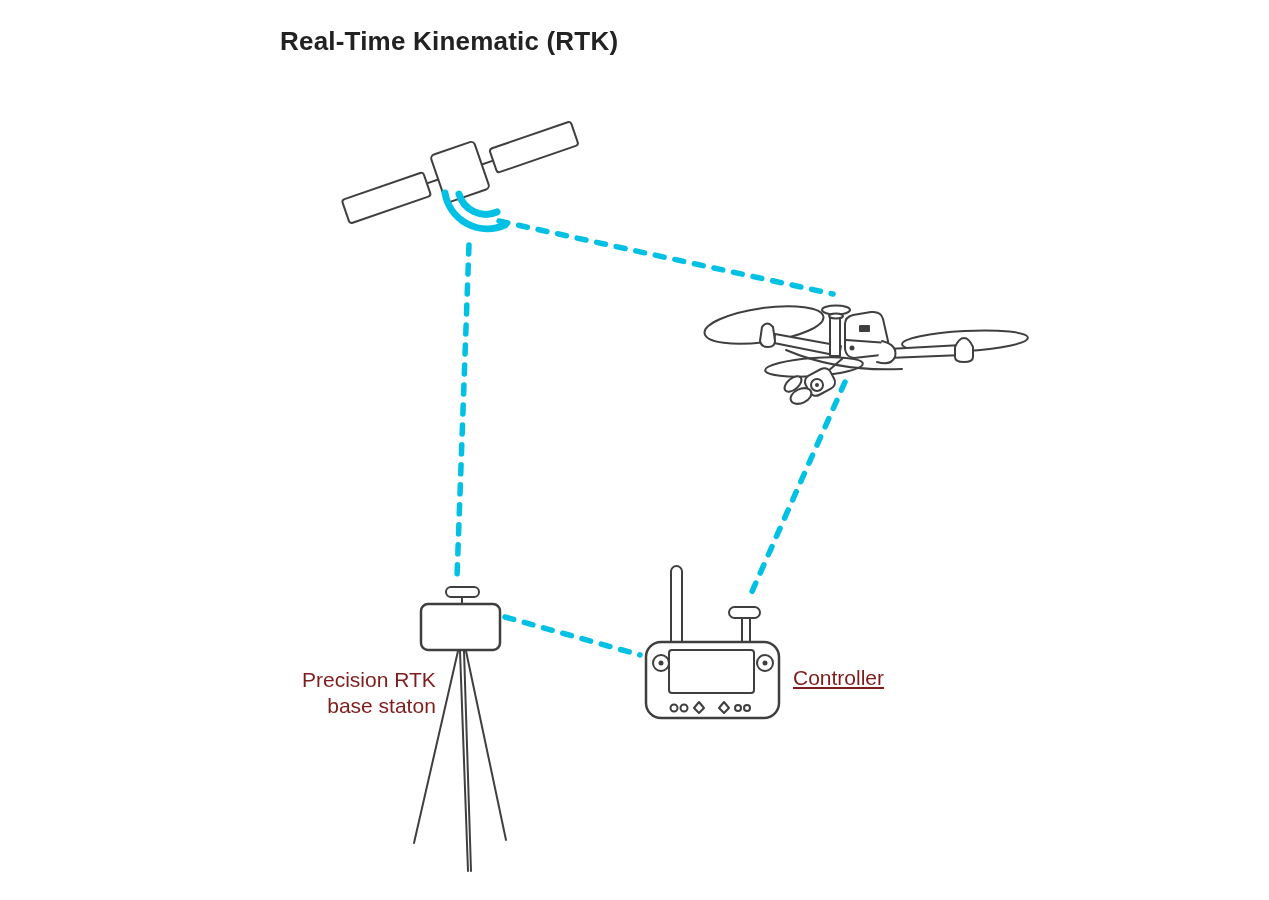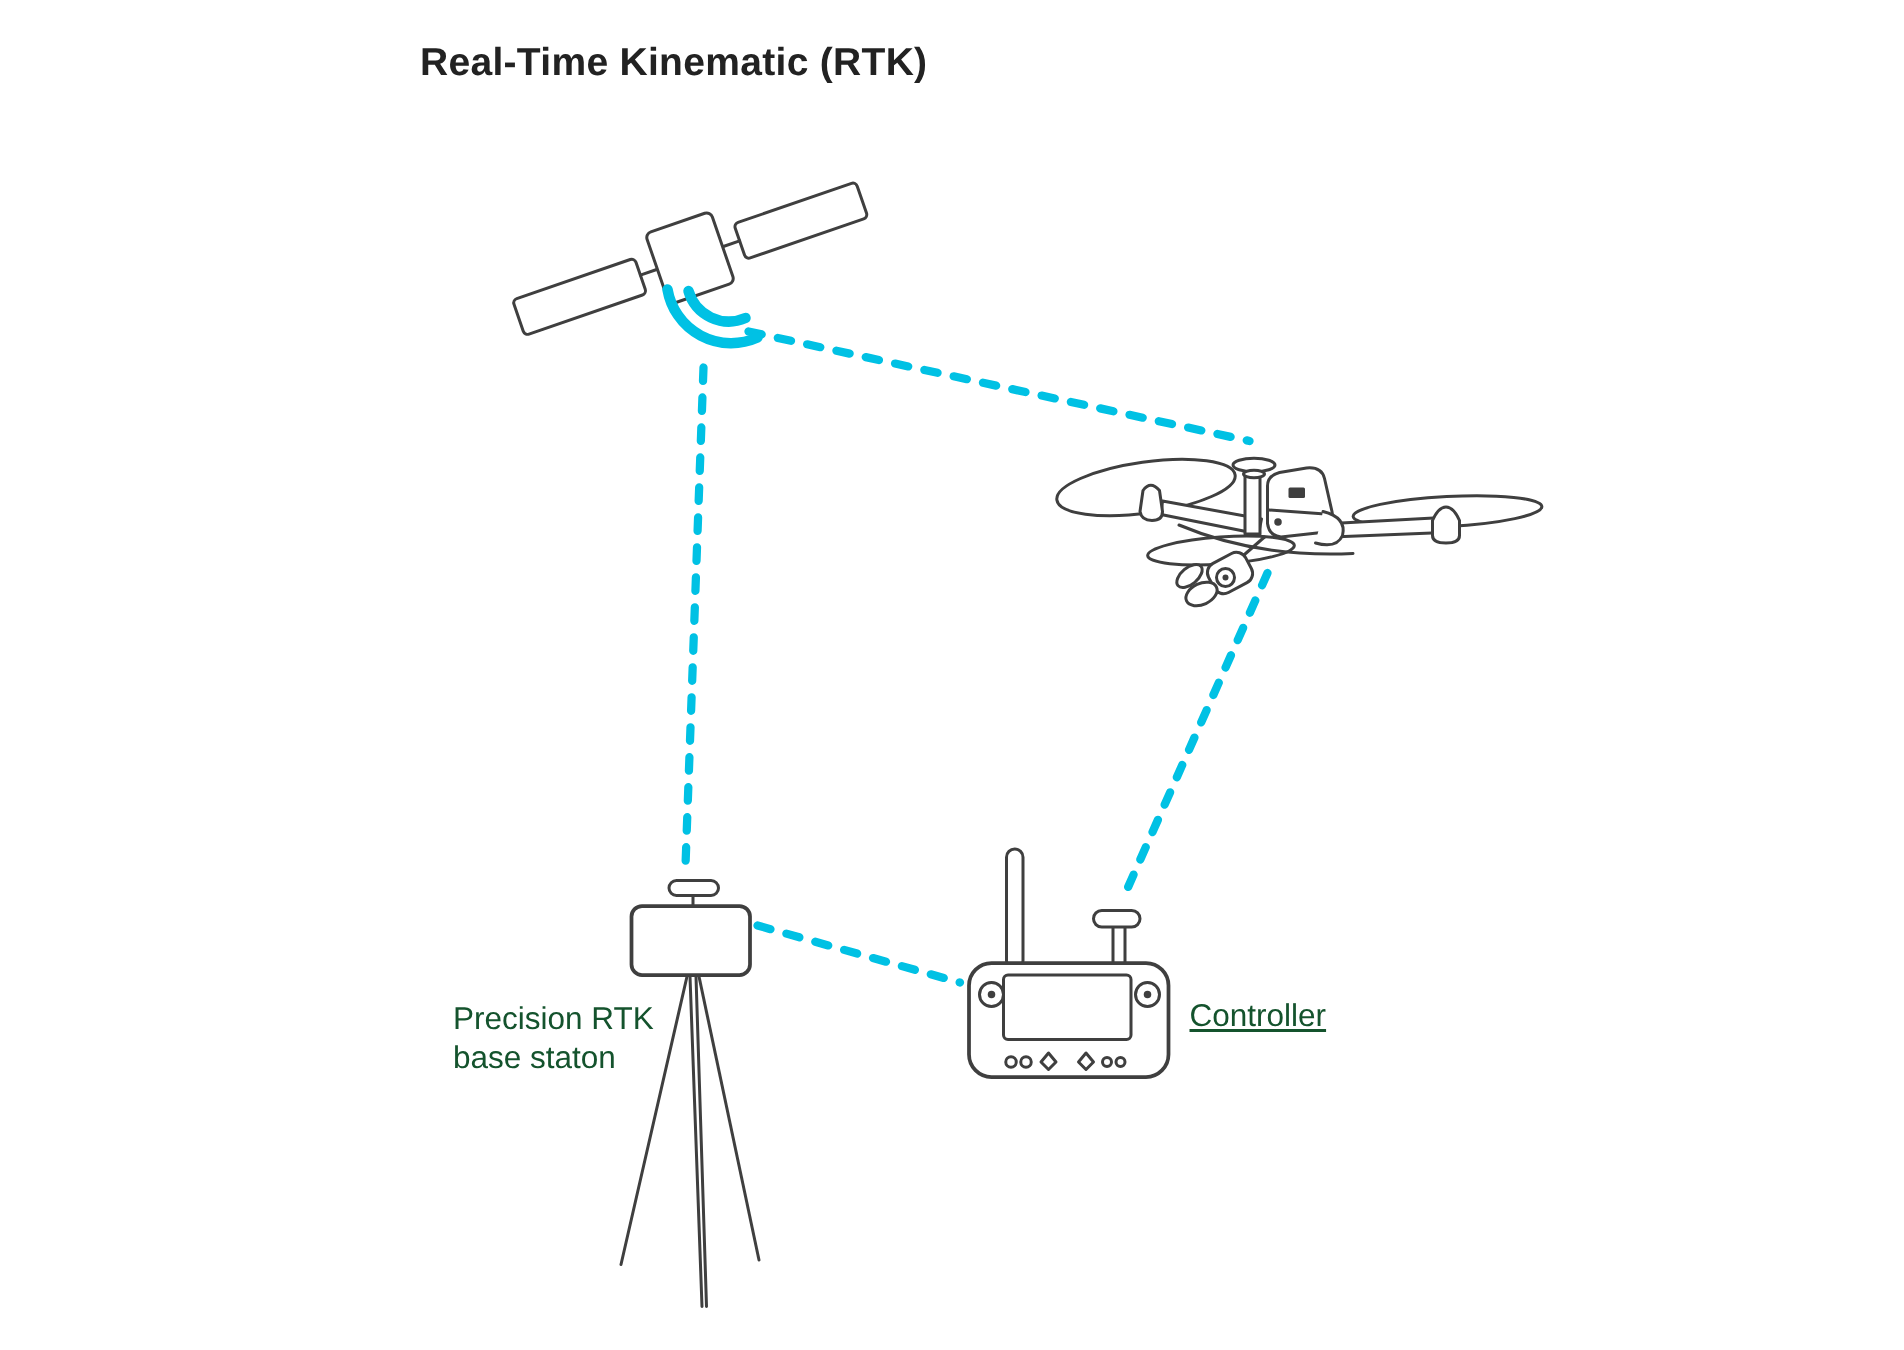--- a/index.html
+++ b/index.html
@@ -18,22 +18,23 @@
     border-radius:28px;
   }
   .canvas svg{position:absolute;left:0;top:0;}
   .diagram-title{
     position:absolute;left:280px;top:26px;
     font-size:26px;font-weight:700;color:#222;
     letter-spacing:0.2px;
   }
   .node-label{
     position:absolute;
-    font-size:21px;color:#14532d;line-height:26px;
+    font-size:21px;color:#7f1d1d;line-height:26px;
     white-space:nowrap;
+    text-align:right;
   }
   .label-base{left:302px;top:667px;}
   .label-controller{left:793px;top:665px;text-decoration:underline;}
 
   
   .ink{stroke:var(--ink);stroke-width:2;fill:none;stroke-linecap:round;stroke-linejoin:round;}
   .ink-fill{stroke:var(--ink);stroke-width:2;fill:#fff;stroke-linecap:round;stroke-linejoin:round;}
   .ink-thick{stroke:var(--ink);stroke-width:2.5;fill:#fff;stroke-linejoin:round;}
   .ink-solid{fill:var(--ink);stroke:none;}
   .wave{stroke:var(--accent);stroke-width:7;fill:none;stroke-linecap:round;}

